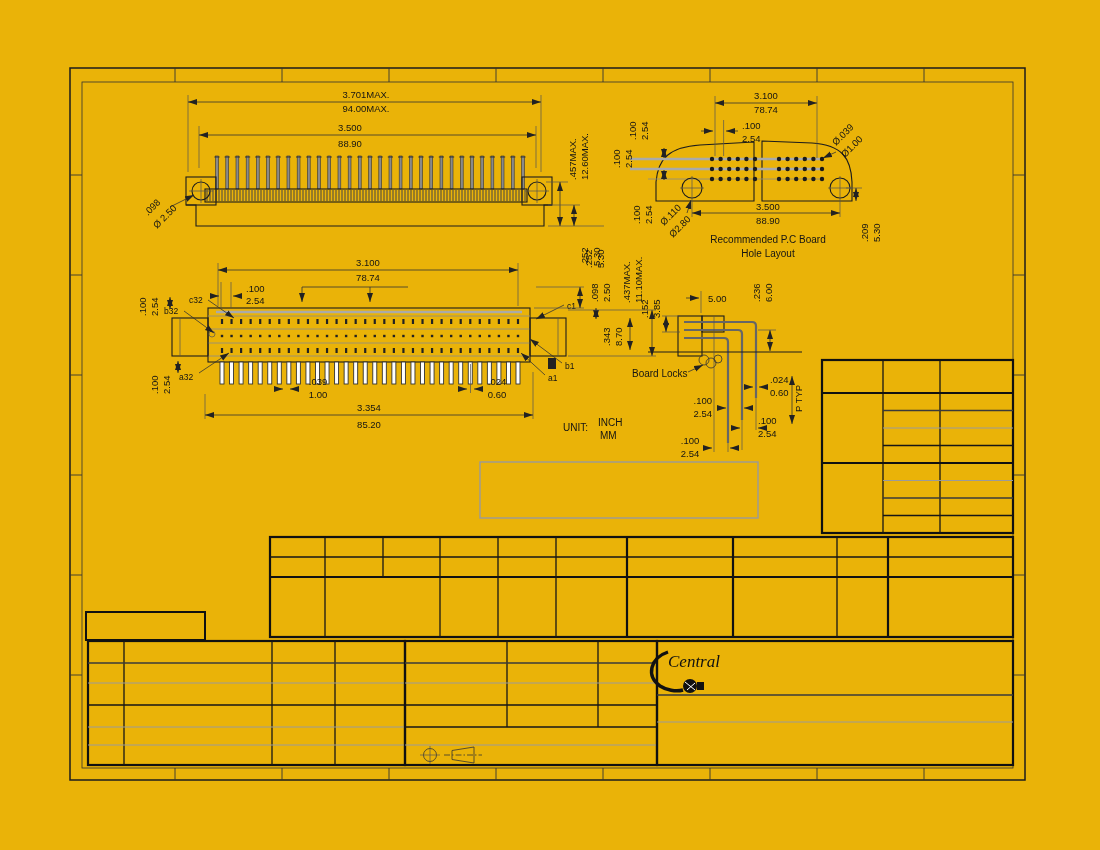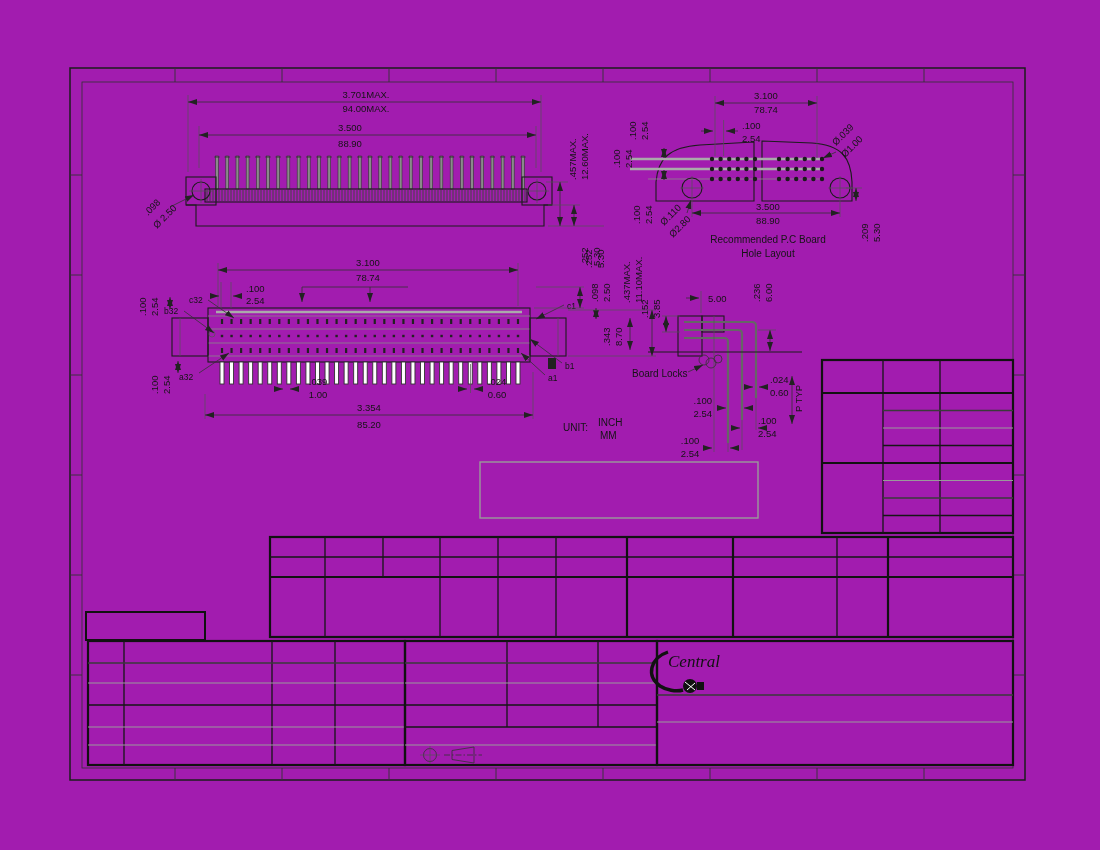--- a/index.html
+++ b/index.html
@@ -1,16 +1,16 @@
 <!DOCTYPE html>
 <html><head>
 <meta charset="utf-8">
 <style>
   html,body{margin:0;padding:0;background:#ffffff;}
-  #page{position:relative;width:1100px;height:850px;background:#a21caf;overflow:hidden;}
+  #page{position:relative;width:1100px;height:850px;background:#eab308;overflow:hidden;}
   svg{position:absolute;top:0;left:0;}
   svg text{font:9.5px "Liberation Sans",sans-serif;fill:#141414;}
   .tc{text-anchor:middle}.te{text-anchor:end}
   .s10{font-size:10px}.s8{font-size:8.5px}
   .logoT{font:italic 17px "Liberation Serif",serif;fill:#111}
   .ln{stroke:#1c1c1c;stroke-width:1.1;fill:none}
   .dim{stroke:#333;stroke-width:.8;fill:none}
   .ext{stroke:#555;stroke-width:.7;fill:none}
   .gryln{stroke:#8a8a8a;stroke-width:.8;fill:none}
   .gband{stroke:#aaa;stroke-width:2.4;fill:none}

